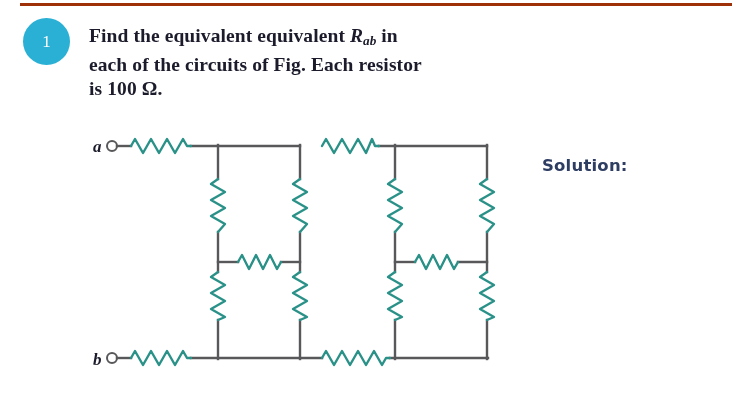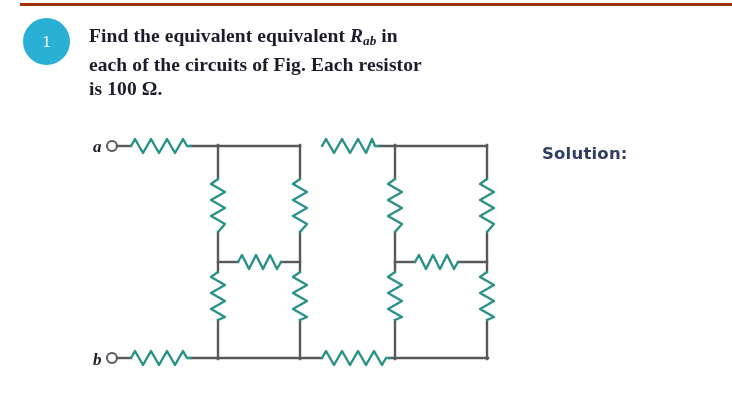--- a/index.html
+++ b/index.html
@@ -60,21 +60,21 @@
   #question-text sub {
     font-size: 0.68em;
     font-style: italic;
     vertical-align: -0.22em;
     letter-spacing: 0;
   }
 
   #solution-label {
     position: absolute;
     left: 542px;
-    top: 144px;
+    top: 156px;
     font-family: "DejaVu Sans", sans-serif;
     font-weight: bold;
     font-size: 16.5px;
     color: #2e3d62;
     letter-spacing: 0.2px;
   }
 
   #circuit-wrap {
     position: absolute;
     left: 0;

